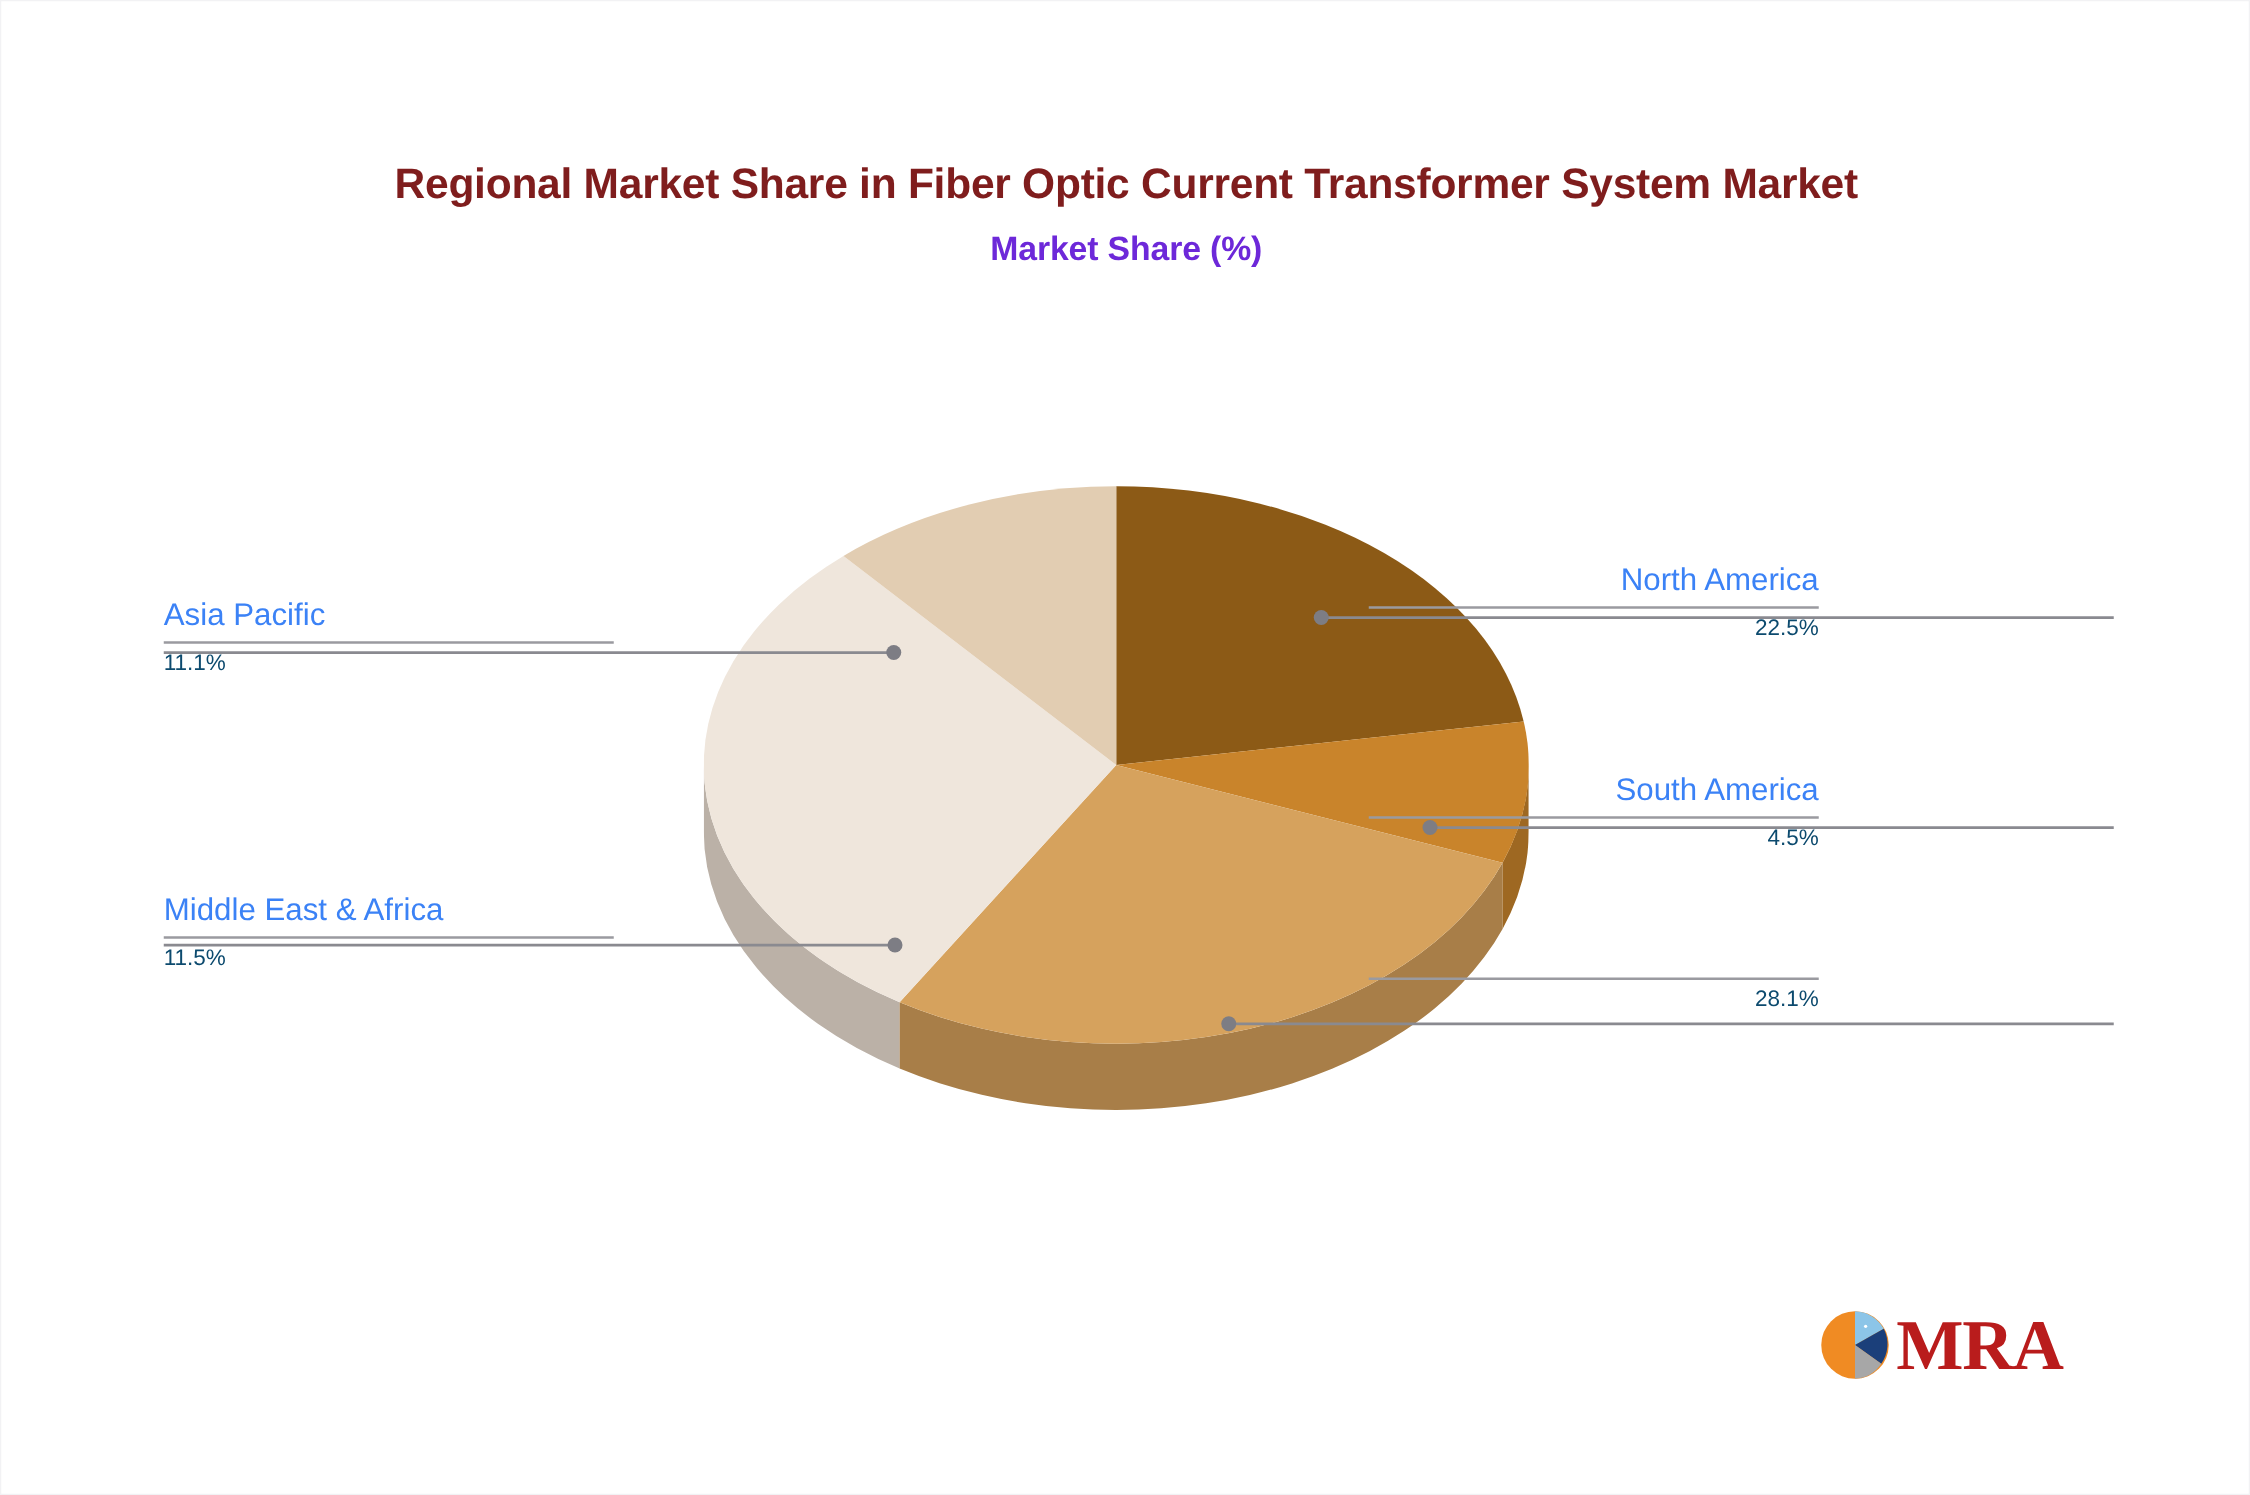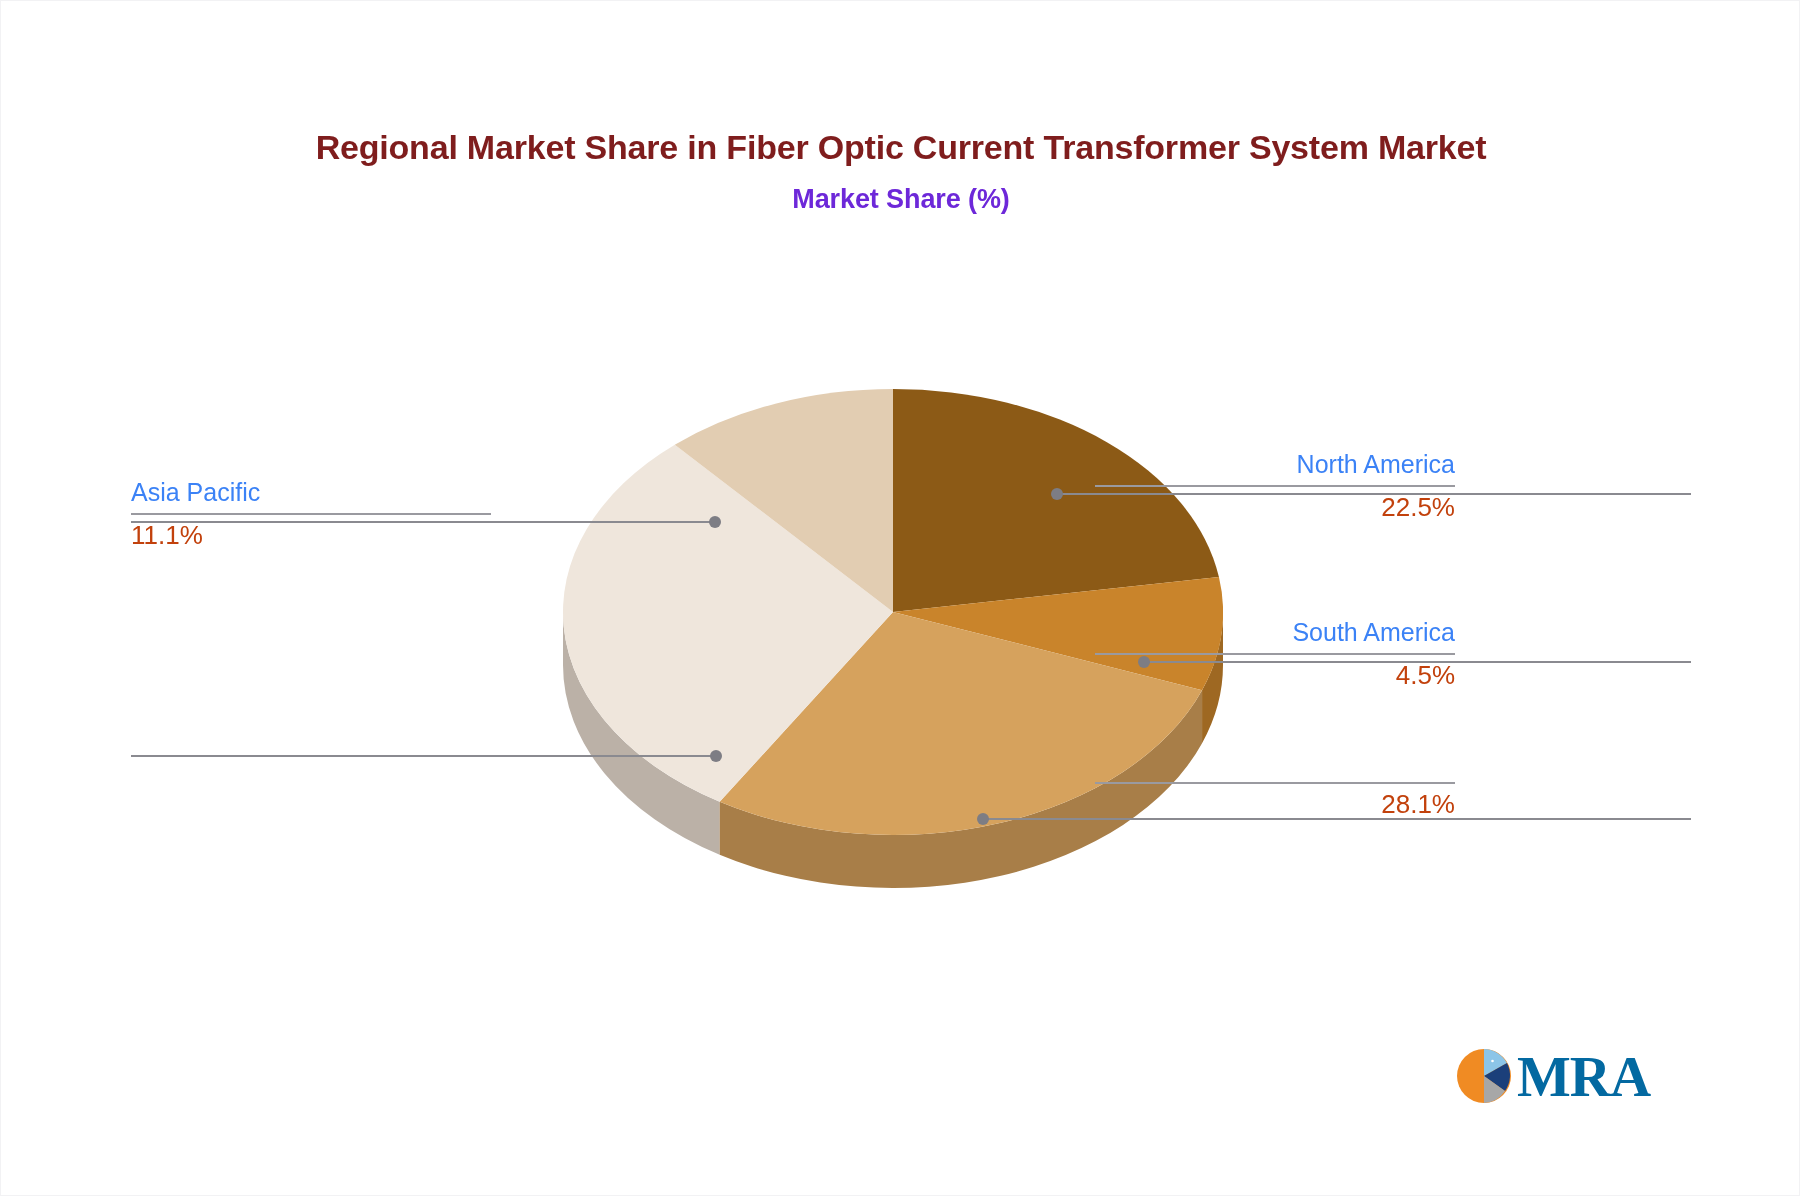--- a/index.html
+++ b/index.html
@@ -64,22 +64,22 @@
     color: #3b82f6;
     line-height: 1.25;
     white-space: nowrap;
   }
   .callout .rule {
     height: 2px;
     background: #9a9aa0;
     margin: 5px 0 4px 0;
   }
   .callout .val {
-    font-size: 26px;
-    color: #c2410c;
+    font-size: 18px;
+    color: #0c4a6e;
     line-height: 1.25;
   }
   .callout.right { text-align: right; }
   .callout.left  { text-align: left; }
 
   #cal-north-america { left: 1094px; top: 448px; }
   #cal-south-america { left: 1094px; top: 616px; }
   #cal-europe        { left: 1094px; top: 776px; }
   #cal-asia-pacific  { left: 130px;  top: 476px; }
   #cal-mea           { left: 130px;  top: 712px; }
@@ -101,21 +101,21 @@
     height: 70px;
     display: flex;
     align-items: center;
   }
   #logo-mark { flex: 0 0 auto; }
   #logo-text {
     margin-left: 2px;
     font-family: "Liberation Serif", serif;
     font-size: 57px;
     font-weight: bold;
-    color: #0369a1;
+    color: #b91c1c;
     letter-spacing: -1px;
     line-height: 1;
   }
 </style>
 </head>
 <body>
 
 <div id="stage">
 
   <div id="title-block">
@@ -182,20 +182,25 @@
     <div class="rule"></div>
     <div class="val">28.1%</div>
   </div>
 
   <div class="callout left" id="cal-asia-pacific">
     <div class="cat">Asia Pacific</div>
     <div class="rule"></div>
     <div class="val">11.1%</div>
   </div>
 
+  <div class="callout left" id="cal-mea">
+    <div class="cat">Middle East &amp; Africa</div>
+    <div class="rule"></div>
+    <div class="val">11.5%</div>
+  </div>
 
   <div id="logo">
     <svg id="logo-mark" width="62" height="62" viewBox="0 0 62 62">
       <circle cx="31" cy="31" r="27" fill="#F08B23"></circle>
       <path d="M31 31 L31 4 A27 27 0 0 1 54 18 Z" fill="#8CC5E8"></path>
       <path d="M31 31 L54 18 A27 27 0 0 1 52 46 Z" fill="#1B3F7A"></path>
       <path d="M31 31 L52 46 A27 27 0 0 1 31 58 Z" fill="#A7A7A7"></path>
       <circle cx="39.5" cy="16" r="1.3" fill="#ffffff"></circle>
     </svg>
     <div id="logo-text">MRA</div>

